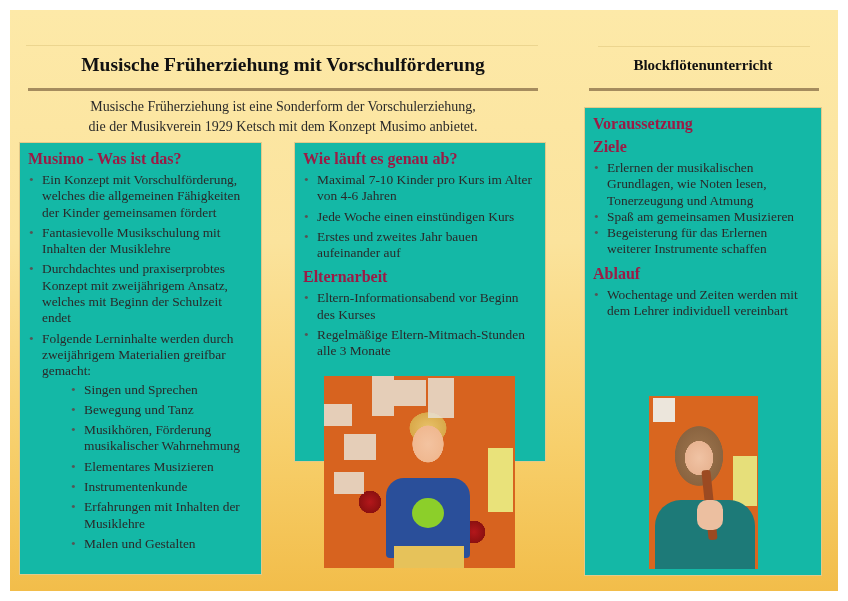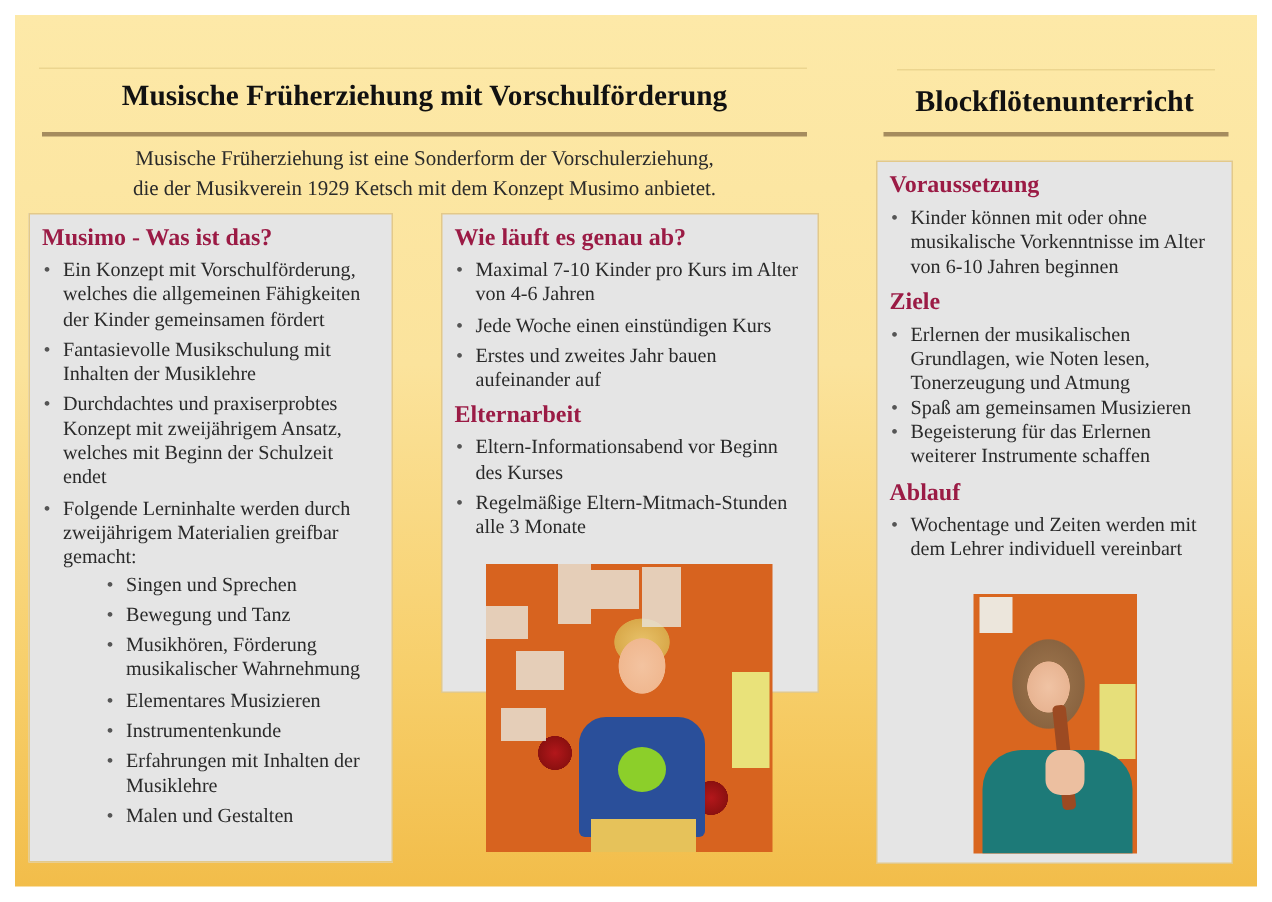--- a/index.html
+++ b/index.html
@@ -8,26 +8,26 @@
 
     .page { position: absolute; left: 10px; top: 10px; width: 828px; height: 581px;
             background: linear-gradient(to bottom, #fde9a8 0%, #fbe39c 40%, #f7cf6b 75%, #f2bd4a 100%); }
 
     .rule-thin { position: absolute; height: 1px; background: #ecd58f; }
     .rule-thick { position: absolute; height: 3px; background: #a58c5e; }
 
     .main-title { position: absolute; left: 28px; width: 510px; top: 54px; text-align: center;
                   font-weight: bold; font-size: 19.5px; color: #111; margin: 0; }
     .side-title { position: absolute; left: 588px; width: 230px; top: 57px; text-align: center;
-                  font-weight: bold; font-size: 20px; color: #111; margin: 0; }
+                  font-weight: bold; font-size: 15px; color: #111; margin: 0; }
 
     .intro { position: absolute; left: 28px; width: 510px; top: 97px; text-align: center;
              font-size: 14px; line-height: 20px; color: #2a2a2a; }
 
-    .card { position: absolute; background: #e5e5e5; border: 1px solid #e3c98a;
+    .card { position: absolute; background: #14b8a6; border: 1px solid #e3c98a;
             box-sizing: border-box; padding: 6px 8px 0 8px; }
     .card h2 { margin: 0 0 3px 0; font-size: 16px; font-weight: bold; color: #9b1b45; line-height: 20px; }
     .card ul { list-style: none; margin: 0 0 6px 0; padding: 0; }
     .card li { position: relative; padding-left: 14px; font-size: 13.4px; line-height: 16.3px;
                margin-bottom: 4px; color: #2a2a2a; }
     .card li::before { content: "•"; position: absolute; left: 1px; top: 0; color: #555; }
     .card ul.sub { margin: 2px 0 0 28px; }
     .card ul.sub li { margin-bottom: 4px; }
     .card.compact li { margin-bottom: 0px; }
 
@@ -123,23 +123,20 @@
   <div class="boy-poster" style="left:20px; top:58px; width:32px; height:26px;"></div>
   <div class="boy-poster" style="left:10px; top:96px; width:30px; height:22px;"></div>
   <div class="boy-yellow"></div>
   <div class="boy-shirt"></div>
   <div class="boy-monster"></div>
   <div class="boy-pants"></div>
 </div>
 
 <div class="card compact" style="left:584px; top:107px; width:238px; height:469px;">
   <h2>Voraussetzung</h2>
-  <ul>
-    <li>Kinder können mit oder ohne musikalische Vorkenntnisse im Alter von 6-10 Jahren beginnen</li>
-  </ul>
   <h2 style="margin-top:2px;">Ziele</h2>
   <ul>
     <li>Erlernen der musikalischen Grundlagen, wie Noten lesen, Tonerzeugung und Atmung</li>
     <li>Spaß am gemeinsamen Musizieren</li>
     <li>Begeisterung für das Erlernen weiterer Instrumente schaffen</li>
   </ul>
   <h2 style="margin-top:2px;">Ablauf</h2>
   <ul>
     <li>Wochentage und Zeiten werden mit dem Lehrer individuell vereinbart</li>
   </ul>

